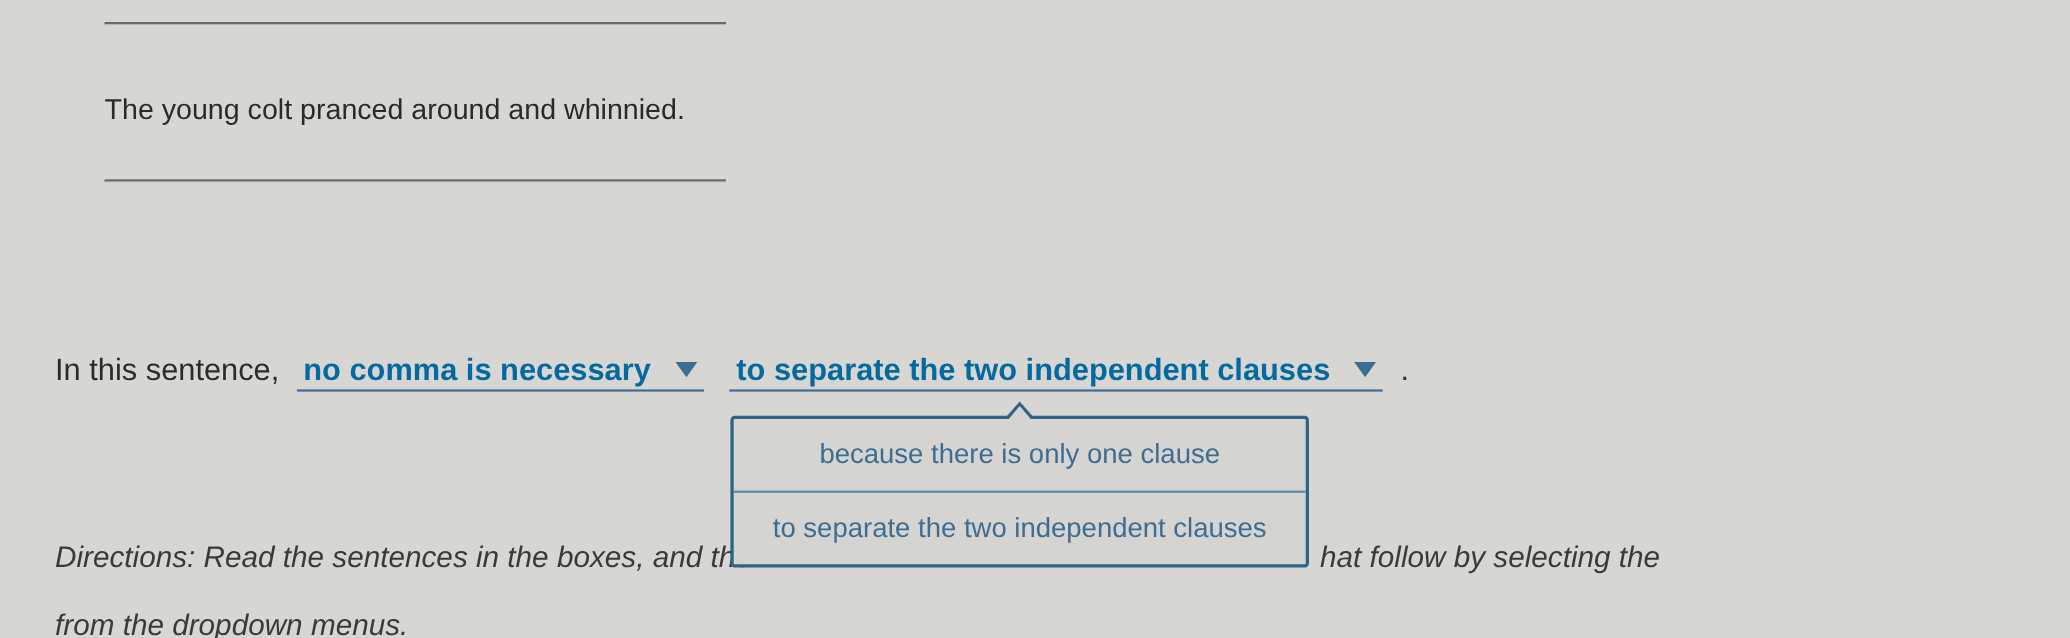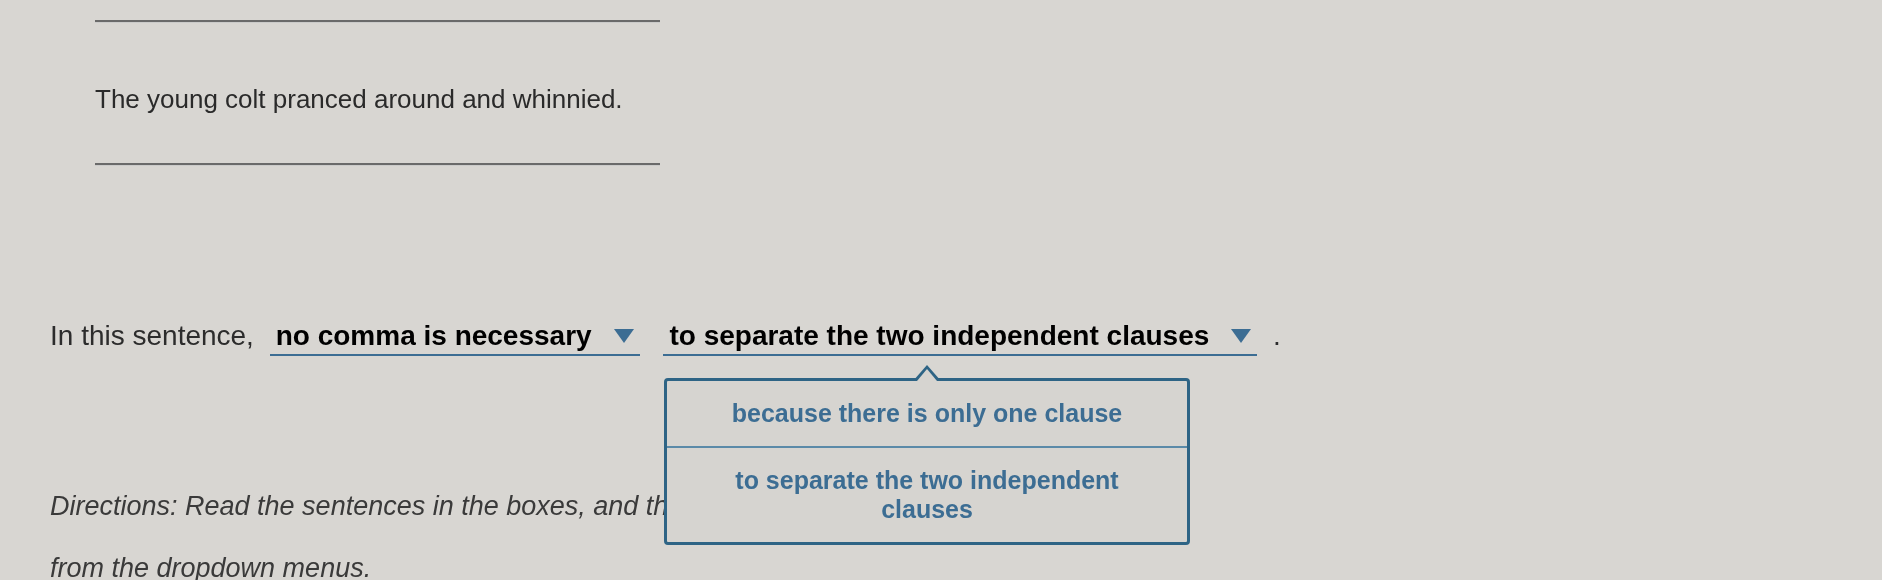--- a/index.html
+++ b/index.html
@@ -45,21 +45,21 @@
     top: 320px;
     font-size: 28px;
     white-space: nowrap;
   }
   .answer-static {
     color: #2c2c2c;
   }
   .dropdown {
     display: inline-flex;
     align-items: center;
-    color: #000000;
+    color: #0369a1;
     font-weight: bold;
     border-bottom: 2px solid #3c6d93;
     padding: 0 6px 2px 6px;
     margin: 0 8px;
     cursor: pointer;
     position: relative;
   }
   .dropdown .caret {
     margin-left: 22px;
     display: inline-block;
@@ -97,21 +97,21 @@
     width: 0; height: 0;
     border-left: 10px solid transparent;
     border-right: 10px solid transparent;
     border-bottom: 12px solid #d6d4d0;
   }
   .option {
     padding: 18px 28px;
     text-align: center;
     color: #3c6d93;
     font-size: 25px;
-    font-weight: 700;
+    font-weight: 400;
     border-bottom: 2px solid #5b8aa8;
     cursor: pointer;
   }
   .option:last-child { border-bottom: none; }
 
   .directions {
     position: absolute;
     left: 50px;
     top: 475px;
     right: 0;
@@ -160,17 +160,18 @@
   </div>
 
   <div class="dropdown-options">
     <div class="dropdown-pointer"></div>
     <div class="option">because there is only one clause</div>
     <div class="option">to separate the two independent clauses</div>
   </div>
 
   <div class="directions">
     <span>Directions: Read the sentences in the boxes, and then</span>
+    <span class="tail">hat follow by selecting the</span>
     <br>
     <span>from the dropdown menus.</span>
   </div>
 
 </div>
 
 </body></html>

